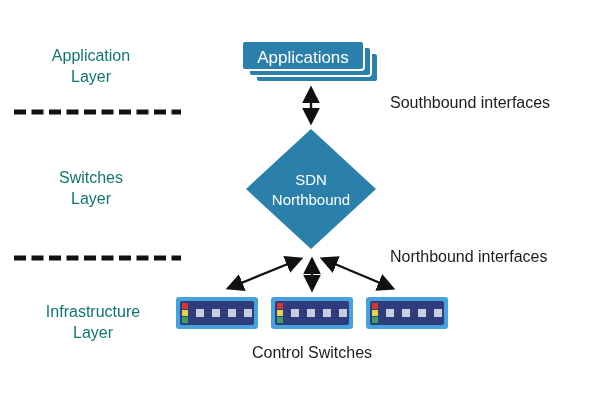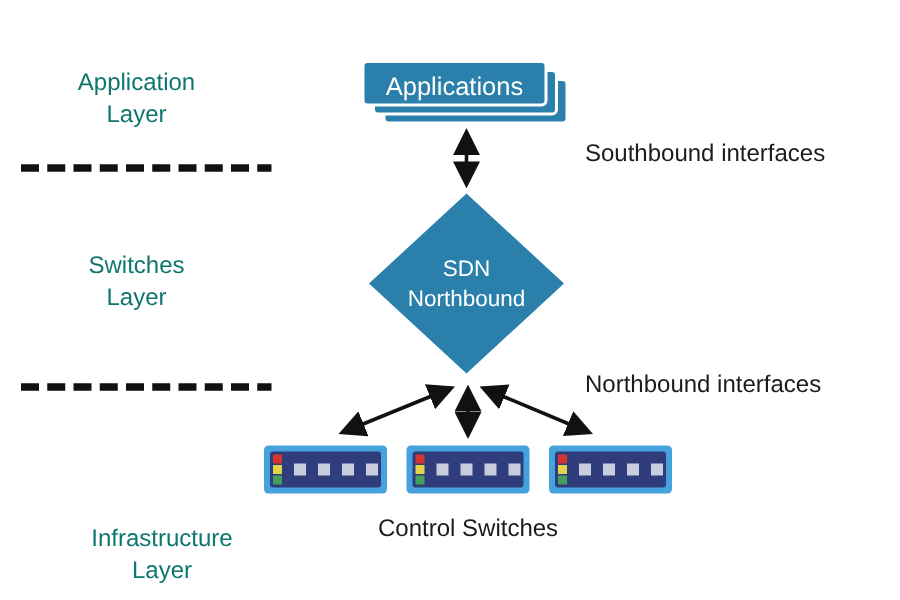--- a/index.html
+++ b/index.html
@@ -70,21 +70,21 @@
   </svg>
 
   <div class="abs layer-label" style="left:1px;top:45px;">
     <span>Application</span>
     <span>Layer</span>
   </div>
   <div class="abs layer-label" style="left:1px;top:167px;">
     <span>Switches</span>
     <span>Layer</span>
   </div>
-  <div class="abs layer-label" style="left:18px;top:301px;margin-top:48px;">
+  <div class="abs layer-label" style="left:3px;top:301px;">
     <span>Infrastructure</span>
     <span>Layer</span>
   </div>
 
   <div class="app-box back" style="left:257px;top:54px;z-index:1;"></div>
   <div class="app-box mid" style="left:250px;top:48px;z-index:2;"></div>
   <div class="app-box front" style="left:243px;top:42px;z-index:3;"></div>
   <div class="app-box-label">Applications</div>
 
   <div class="diamond-label">

